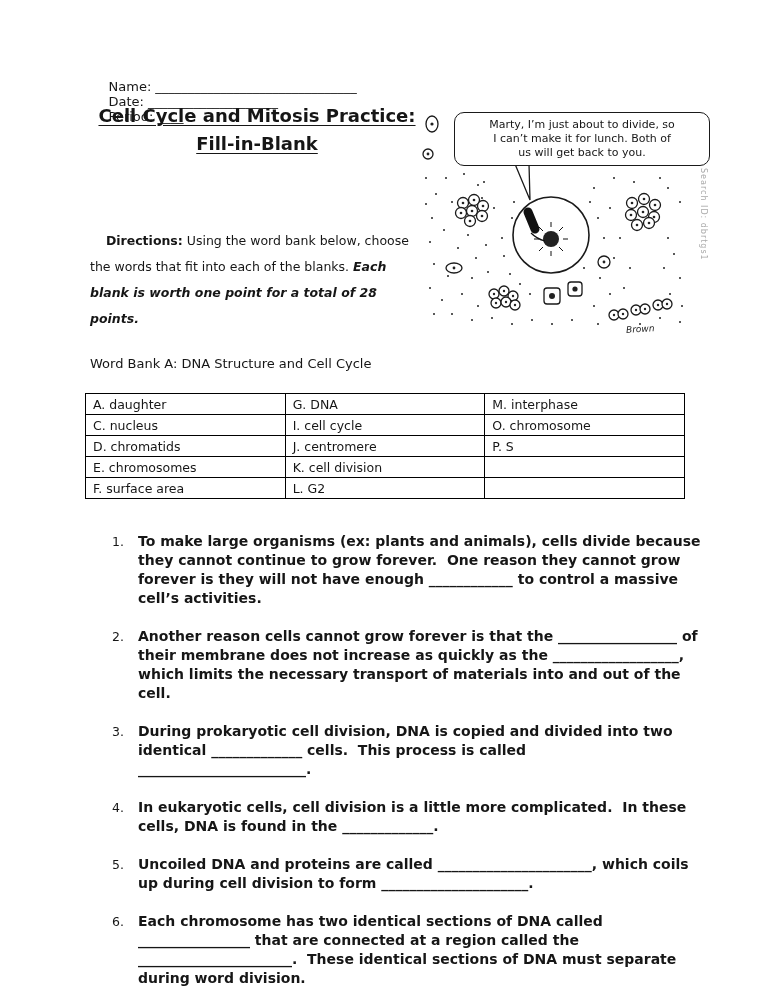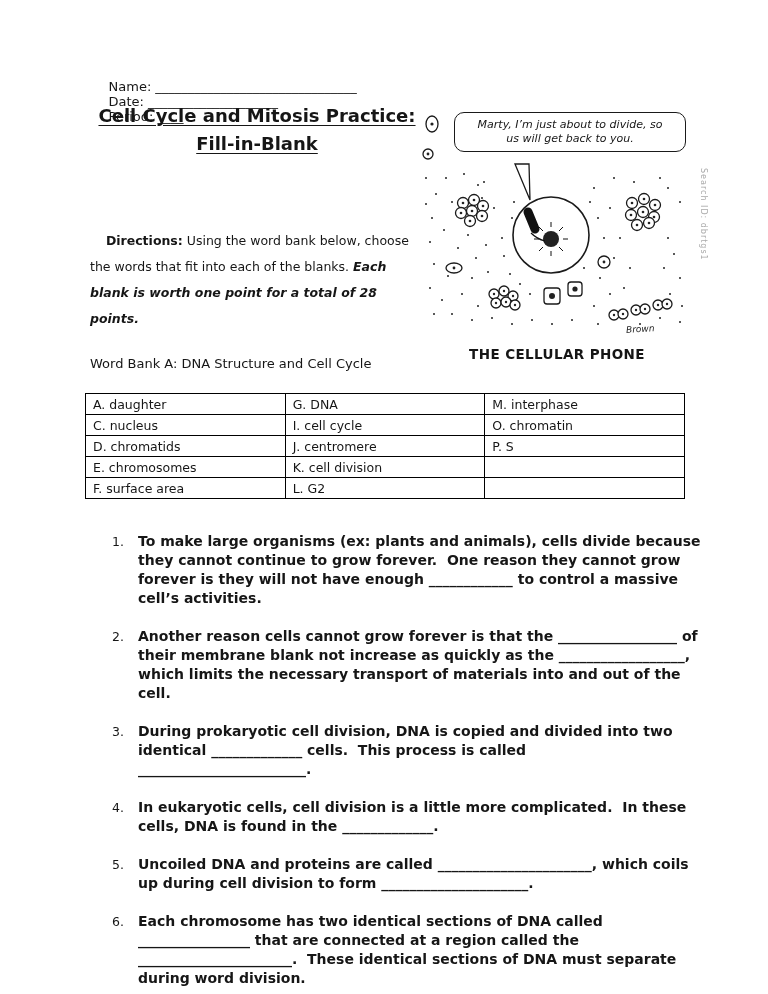--- a/index.html
+++ b/index.html
@@ -17,22 +17,22 @@
   
   .directions{position:absolute;left:90px;top:202px;width:320px;font-size:12.5px;line-height:26px;}
   .bold{font-weight:bold;}
   .bolditalic{font-weight:bold;font-style:italic;}
   
   .cartoon{position:absolute;left:418px;top:110px;width:290px;height:258px;}
   .cartoon svg{position:absolute;left:0;top:0;}
   .speech{
     position:absolute;left:36px;top:2px;width:222px;
     border:1.5px solid #1a1a1a;border-radius:10px;background:#fff;
-    font-style:italic;font-size:11px;line-height:14px;text-align:center;
-    padding:5px 4px;
+    font-size:11px;line-height:14px;text-align:center;
+    padding:5px 16px;
   }
   .caption{position:absolute;left:0;top:236px;width:278px;text-align:center;
     font-weight:bold;font-size:13.5px;letter-spacing:.4px;}
   .watermark{position:absolute;right:0px;top:58px;writing-mode:vertical-rl;
     font-size:8px;color:#a9a9a9;letter-spacing:1px;}
   .artist{position:absolute;left:208px;top:214px;font-size:9px;font-style:italic;
     transform:rotate(-4deg);color:#222;}
   .cellshape{fill:#fff;stroke:#1a1a1a;stroke-width:1.3;}
   .dot{fill:#222;}
   
@@ -242,40 +242,40 @@
         <circle class="dot" cx="196" cy="205" r="1.2"></circle>
           <circle class="dot" cx="205" cy="204" r="1.2"></circle>
         <circle class="dot" cx="218" cy="200" r="1.2"></circle>
           <circle class="dot" cx="227" cy="199" r="1.2"></circle>
         <circle class="dot" cx="240" cy="195" r="1.2"></circle>
           <circle class="dot" cx="249" cy="194" r="1.2"></circle>
       </g>
     </svg>
     <div class="speech">
       <div>Marty, I’m just about to divide, so</div>
+      <div>I can’t make it for lunch.  Both of</div>
       <div>us will get back to you.</div>
     </div>
     <div class="watermark">Search ID: dbrtgs1</div>
     <div class="artist">Brown</div>
-    <div class="caption">THE CELLULAR PHONE</div>
   </div>
 
   <div class="wb-heading">Word Bank A: DNA Structure and Cell Cycle</div>
 
   <table class="wordbank">
     <tbody>
       <tr>
         <td>A. daughter</td>
         <td>G. DNA</td>
         <td>M. interphase</td>
       </tr>
       <tr>
         <td>C. nucleus</td>
         <td>I. cell cycle</td>
-        <td>O. chromatin</td>
+        <td>O. chromosome</td>
       </tr>
       <tr>
         <td>D. chromatids</td>
         <td>J. centromere</td>
         <td>P. S</td>
       </tr>
       <tr>
         <td>E. chromosomes</td>
         <td>K. cell division</td>
         <td></td>
@@ -288,21 +288,21 @@
     </tbody>
   </table>
 
   <div class="questions">
     <div class="q">
       <span class="qnum">1.</span>
       <span class="qtext">To make large organisms (ex: plants and animals), cells divide because they cannot continue to grow forever.  One reason they cannot grow forever is they will not have enough ____________ to control a massive cell’s activities.</span>
     </div>
     <div class="q">
       <span class="qnum">2.</span>
-      <span class="qtext">Another reason cells cannot grow forever is that the _________________ of their membrane blank not increase as quickly as the __________________, which limits the necessary transport of materials into and out of the cell.</span>
+      <span class="qtext">Another reason cells cannot grow forever is that the _________________ of their membrane does not increase as quickly as the __________________, which limits the necessary transport of materials into and out of the cell.</span>
     </div>
     <div class="q">
       <span class="qnum">3.</span>
       <span class="qtext">During prokaryotic cell division, DNA is copied and divided into two identical _____________ cells.  This process is called ________________________.</span>
     </div>
     <div class="q">
       <span class="qnum">4.</span>
       <span class="qtext">In eukaryotic cells, cell division is a little more complicated.  In these cells, DNA is found in the _____________.</span>
     </div>
     <div class="q">

